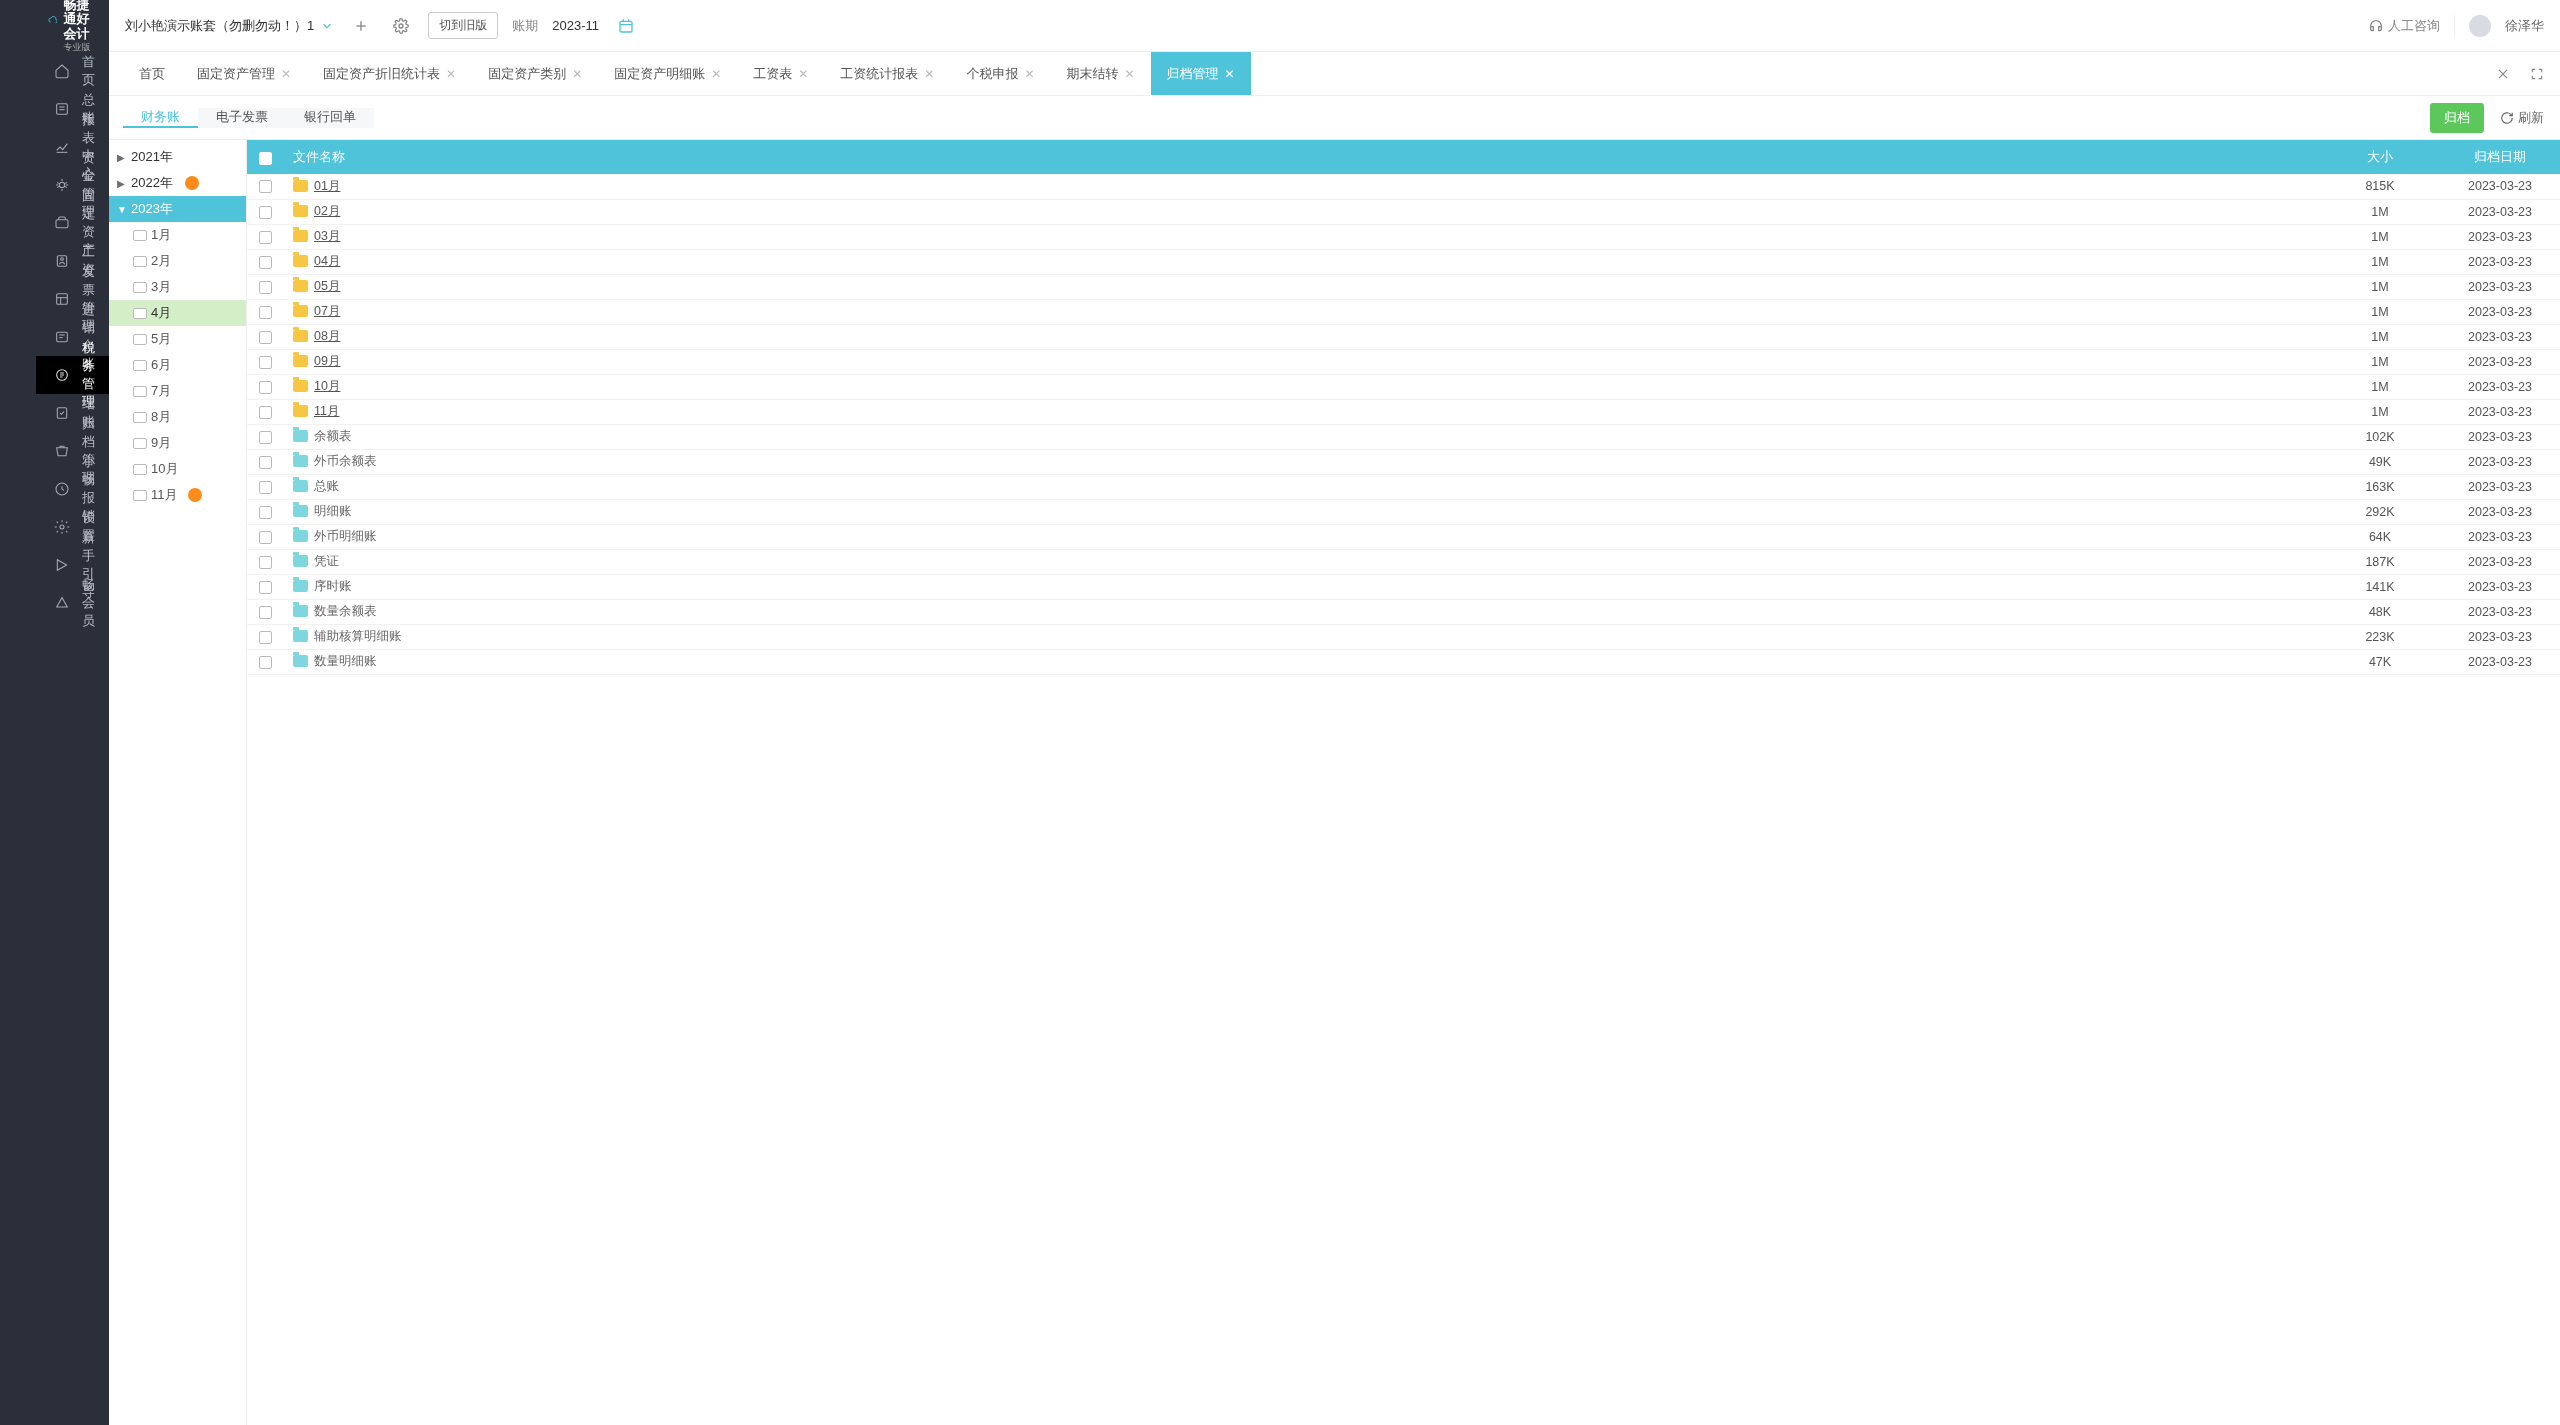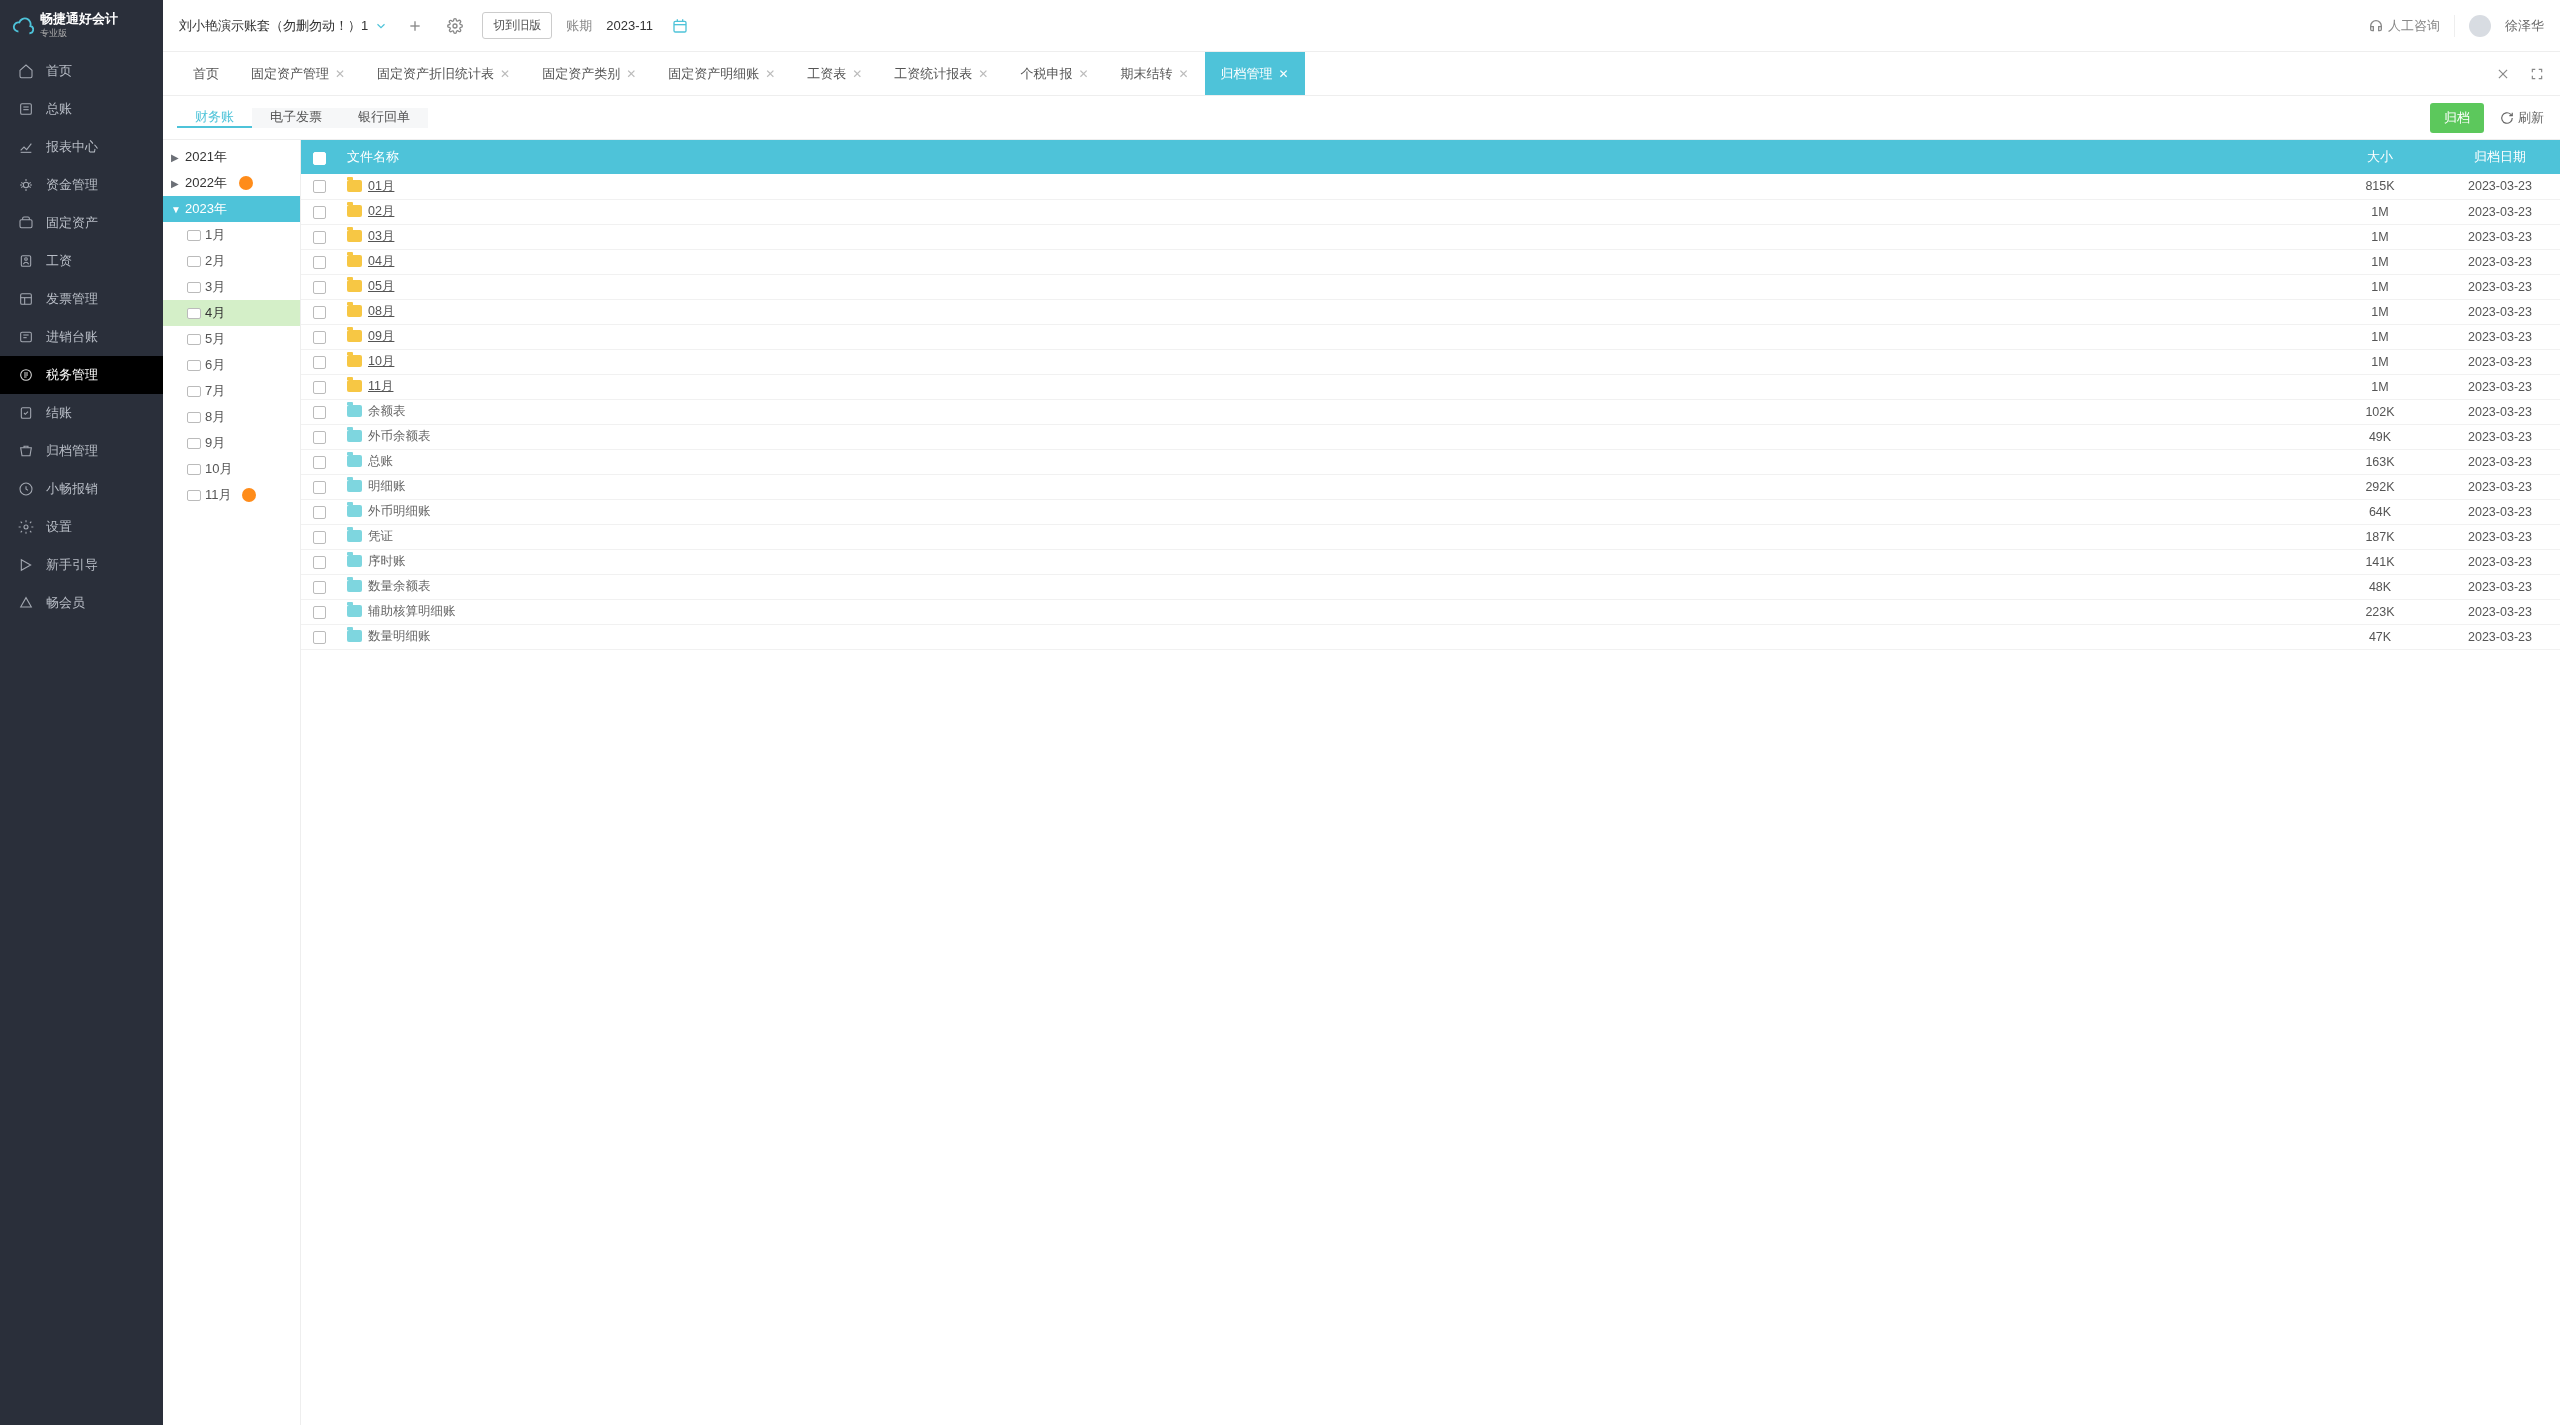--- a/index.html
+++ b/index.html
@@ -1,20 +1,20 @@
 <!DOCTYPE html>
 <html><head>
 <meta charset="utf-8">
 <style>
 * { box-sizing: border-box; margin: 0; padding: 0; }
 body { font-family: "Microsoft YaHei", Arial, sans-serif; font-size: 13px; color: #333; background: #fff; overflow: hidden; }
 .app { display: flex; height: 100vh; }
 
 
-.sidebar { width: 163px; background: #2a2f3a; color: #b8bdc6; display: flex; flex-direction: column; flex-shrink: 0; }
+.sidebar { width: 109px; background: #2a2f3a; color: #b8bdc6; display: flex; flex-direction: column; flex-shrink: 0; padding-left: 36px; }
 .logo { height: 52px; display: flex; align-items: center; padding: 0 12px; gap: 6px; color: #fff; }
 .logo-icon { width: 22px; height: 22px; }
 .logo-text { font-size: 13px; font-weight: bold; line-height: 1.1; }
 .logo-sub { font-size: 9px; color: #aaa; }
 .nav-item { height: 38px; display: flex; align-items: center; padding: 0 18px; gap: 12px; cursor: pointer; font-size: 13px; }
 .nav-item.active { background: #000; color: #fff; }
 .nav-item .nav-icon { width: 16px; height: 16px; display: inline-flex; align-items: center; justify-content: center; opacity: 0.85; }
 
 
 .main { flex: 1; display: flex; flex-direction: column; min-width: 0; }
@@ -483,20 +483,29 @@
                     <span class="fld yellow"></span>
                     <a>05月</a>
                   </span></td>
                 <td class="col-size center">1M</td>
                 <td class="col-date center">2023-03-23</td>
               </tr>
               <tr>
                 <td class="col-chk"><span class="chk"></span></td>
                 <td><span class="fname">
                     <span class="fld yellow"></span>
+                    <a>07月</a>
+                  </span></td>
+                <td class="col-size center">1M</td>
+                <td class="col-date center">2023-03-23</td>
+              </tr>
+              <tr>
+                <td class="col-chk"><span class="chk"></span></td>
+                <td><span class="fname">
+                    <span class="fld yellow"></span>
                     <a>08月</a>
                   </span></td>
                 <td class="col-size center">1M</td>
                 <td class="col-date center">2023-03-23</td>
               </tr>
               <tr>
                 <td class="col-chk"><span class="chk"></span></td>
                 <td><span class="fname">
                     <span class="fld yellow"></span>
                     <a>09月</a>

